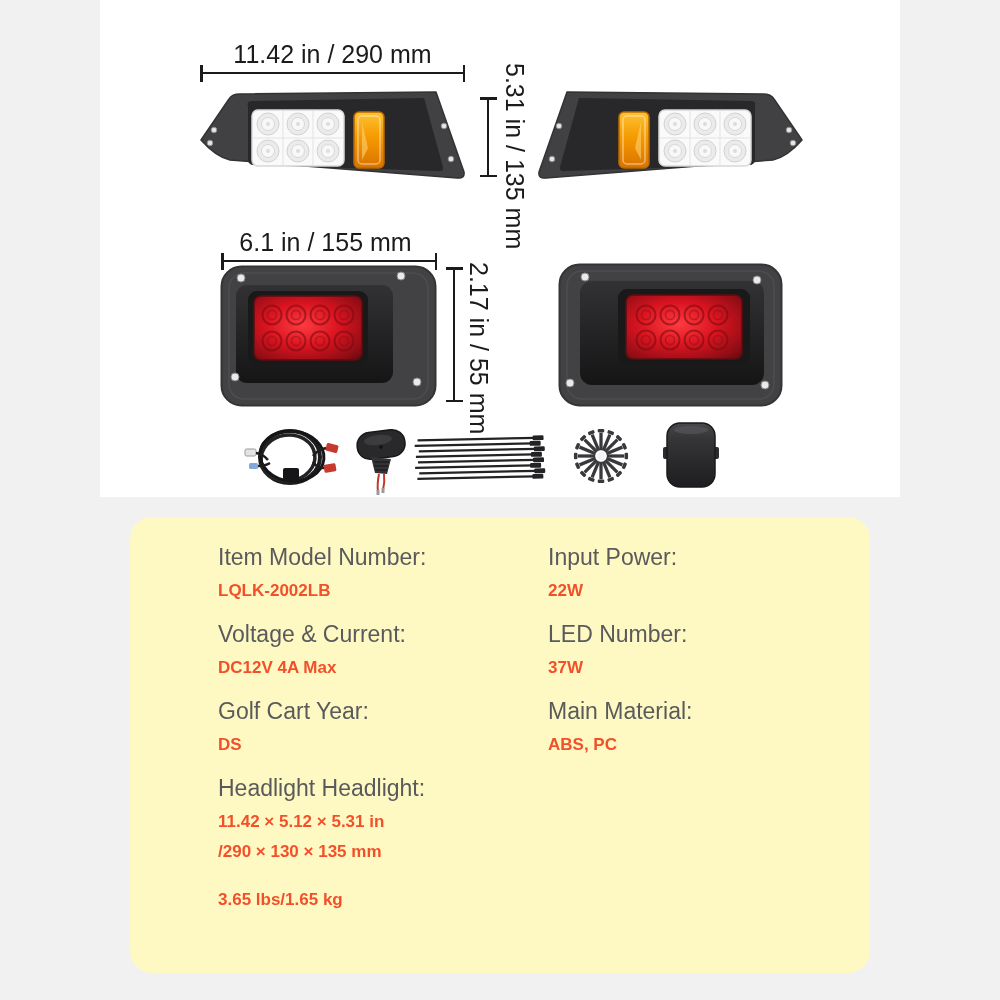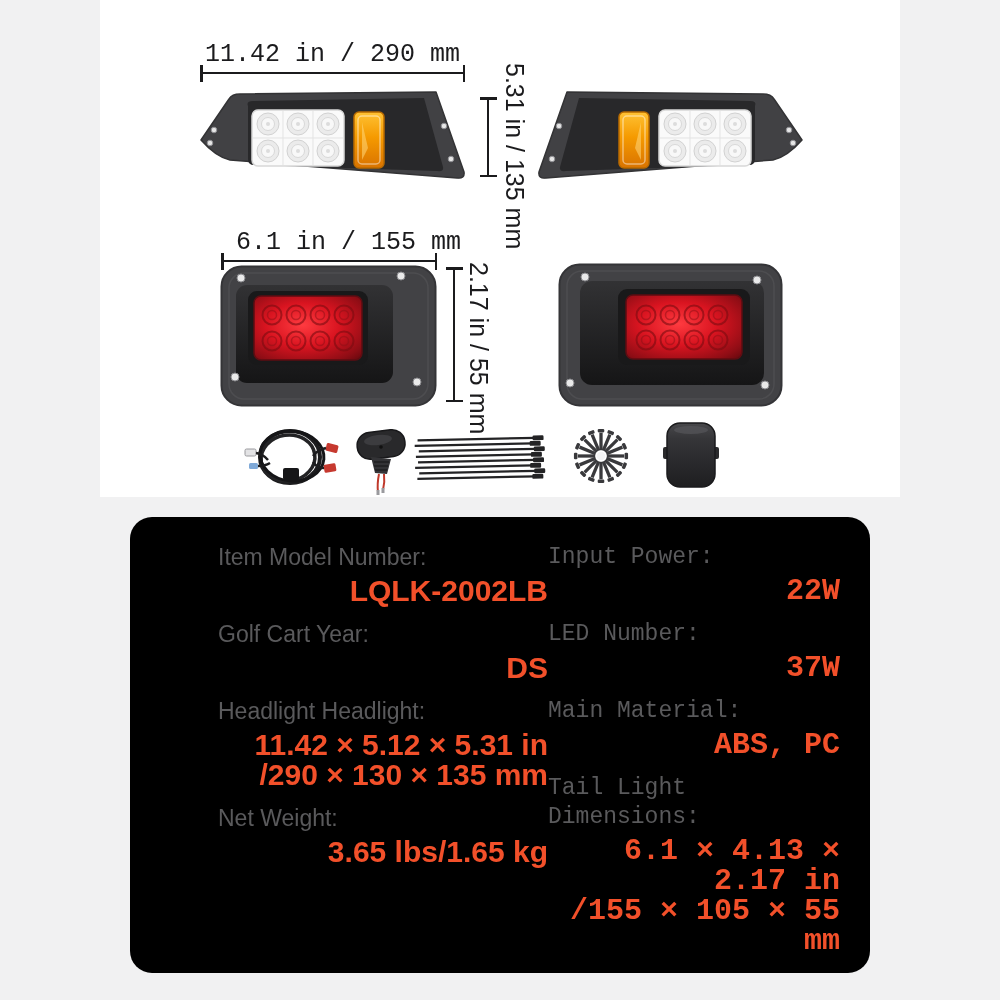--- a/index.html
+++ b/index.html
@@ -1,45 +1,45 @@
 <!DOCTYPE html>
 <html><head>
 <meta charset="utf-8">
 <style>
   html,body{margin:0;padding:0;background:#f1f1f2;}
   .stage{position:relative;width:1000px;height:1000px;background:#f1f1f2;
          font-family:"Liberation Sans",sans-serif;overflow:hidden;}
   .product-area{position:absolute;left:100px;top:0;width:800px;height:497px;background:#ffffff;}
 
   
-  .dim-label-h{position:absolute;color:#1b1b1d;font-size:25px;font-weight:500;text-align:center;white-space:nowrap;font-family:Liberation Mono, monospace;}
+  .dim-label-h{position:absolute;color:#1b1b1d;font-size:25px;font-weight:500;text-align:center;white-space:nowrap;}
   .dim-label-v{position:absolute;color:#1b1b1d;font-size:25px;font-weight:500;white-space:nowrap;
                writing-mode:vertical-rl;text-align:center;}
   .dim-line-h{position:absolute;height:0;border-top:2.5px solid #1b1b1d;}
   .dim-line-h::before,.dim-line-h::after{content:"";position:absolute;width:2.5px;height:17px;
                background:#1b1b1d;top:-9.5px;}
   .dim-line-h::before{left:0;}
   .dim-line-h::after{right:0;}
   .dim-line-v{position:absolute;width:0;border-left:2.5px solid #1b1b1d;}
   .dim-line-v::before,.dim-line-v::after{content:"";position:absolute;height:2.5px;width:17px;
                background:#1b1b1d;left:-9.5px;}
   .dim-line-v::before{top:0;}
   .dim-line-v::after{bottom:0;}
 
   .acc{position:absolute;}
 
   
-  .spec-card{position:absolute;left:130px;top:517px;width:740px;height:456px;background:#000000;
+  .spec-card{position:absolute;left:130px;top:517px;width:740px;height:456px;background:#fef9c3;
              border-radius:22px;box-sizing:border-box;padding:26px 30px 4px 88px;display:flex;}
   .spec-col{display:flex;flex-direction:column;}
   .spec-col.left{width:330px;}
-  .spec-col.right{flex:1;font-family:Liberation Mono, monospace;}
+  .spec-col.right{flex:1;}
   .spec-item{margin-bottom:14px;}
   .spec-label{font-size:23px;color:#5a5a5c;line-height:29px;}
-  .spec-value{font-size:30px;font-weight:bold;color:#f2502a;line-height:30px;margin-top:4px;white-space:pre-line;text-align:right;}
+  .spec-value{font-size:17px;font-weight:bold;color:#f2502a;line-height:30px;margin-top:4px;white-space:pre-line;}
 </style>
 </head>
 <body>
 
 <div class="stage">
 
   <div class="product-area"></div>
 
   <svg width="0" height="0" style="position:absolute">
     <defs>
@@ -114,21 +114,21 @@
   <div class="dim-line-v" style="left:487px;top:97px;height:80px;"></div>
   <div class="dim-label-v" style="left:499px;top:63px;height:152px;line-height:32px;">5.31 in / 135 mm</div>
 
   <svg class="acc" style="left:196px;top:86px;" width="270" height="104" viewBox="0 0 270 104">
     <use href="#headlight"></use>
   </svg>
   <svg class="acc" style="left:537px;top:86px;" width="270" height="104" viewBox="0 0 270 104">
     <use href="#headlight" transform="translate(270,0) scale(-1,1)"></use>
   </svg>
 
-  <div class="dim-label-h" style="left:236px;top:228px;width:215px;">6.1 in / 155 mm</div>
+  <div class="dim-label-h" style="left:218px;top:228px;width:215px;">6.1 in / 155 mm</div>
   <div class="dim-line-h" style="left:221px;top:260px;width:216px;"></div>
 
   <div class="dim-line-v" style="left:453px;top:267px;height:135px;"></div>
   <div class="dim-label-v" style="left:463px;top:262px;height:150px;line-height:32px;">2.17 in / 55 mm</div>
 
   <svg class="acc" style="left:220px;top:265px;" width="217" height="142" viewBox="0 0 217 142">
     <rect x="1.5" y="1.5" width="214" height="139" rx="20" fill="#424245" stroke="#343437" stroke-width="2"></rect>
     <rect x="9" y="8" width="199" height="126" rx="15" fill="none" stroke="#4d4d50" stroke-width="1.5"></rect>
     <rect x="16" y="20" width="157" height="98" rx="11" fill="url(#recg)"></rect>
     <rect x="28" y="26" width="120" height="74" rx="9" fill="#19191a"></rect>
@@ -233,47 +233,45 @@
     <ellipse cx="28" cy="8" rx="17" ry="4" fill="#55555a" fill-opacity="0.7"></ellipse>
   </svg>
 
   <div class="spec-card">
     <div class="spec-col left">
       <div class="spec-item">
         <div class="spec-label">Item Model Number:</div>
         <div class="spec-value">LQLK-2002LB</div>
       </div>
       <div class="spec-item">
+        <div class="spec-label">Voltage &amp; Current:</div>
+        <div class="spec-value">DC12V 4A Max</div>
+      </div>
+      <div class="spec-item">
         <div class="spec-label">Golf Cart Year:</div>
         <div class="spec-value">DS</div>
       </div>
       <div class="spec-item">
         <div class="spec-label">Headlight Headlight:</div>
         <div class="spec-value">11.42 × 5.12 × 5.31 in
 /290 × 130 × 135 mm</div>
       </div>
       <div class="spec-item">
-        <div class="spec-label">Net Weight:</div>
         <div class="spec-value">3.65 lbs/1.65 kg</div>
       </div>
     </div>
     <div class="spec-col right">
       <div class="spec-item">
         <div class="spec-label">Input Power:</div>
         <div class="spec-value">22W</div>
       </div>
       <div class="spec-item">
         <div class="spec-label">LED Number:</div>
         <div class="spec-value">37W</div>
       </div>
       <div class="spec-item">
         <div class="spec-label">Main Material:</div>
         <div class="spec-value">ABS, PC</div>
       </div>
-      <div class="spec-item">
-        <div class="spec-label">Tail Light Dimensions:</div>
-        <div class="spec-value">6.1 × 4.13 × 2.17 in
-/155 × 105 × 55 mm</div>
-      </div>
     </div>
   </div>
 
 </div>
 
 </body></html>

